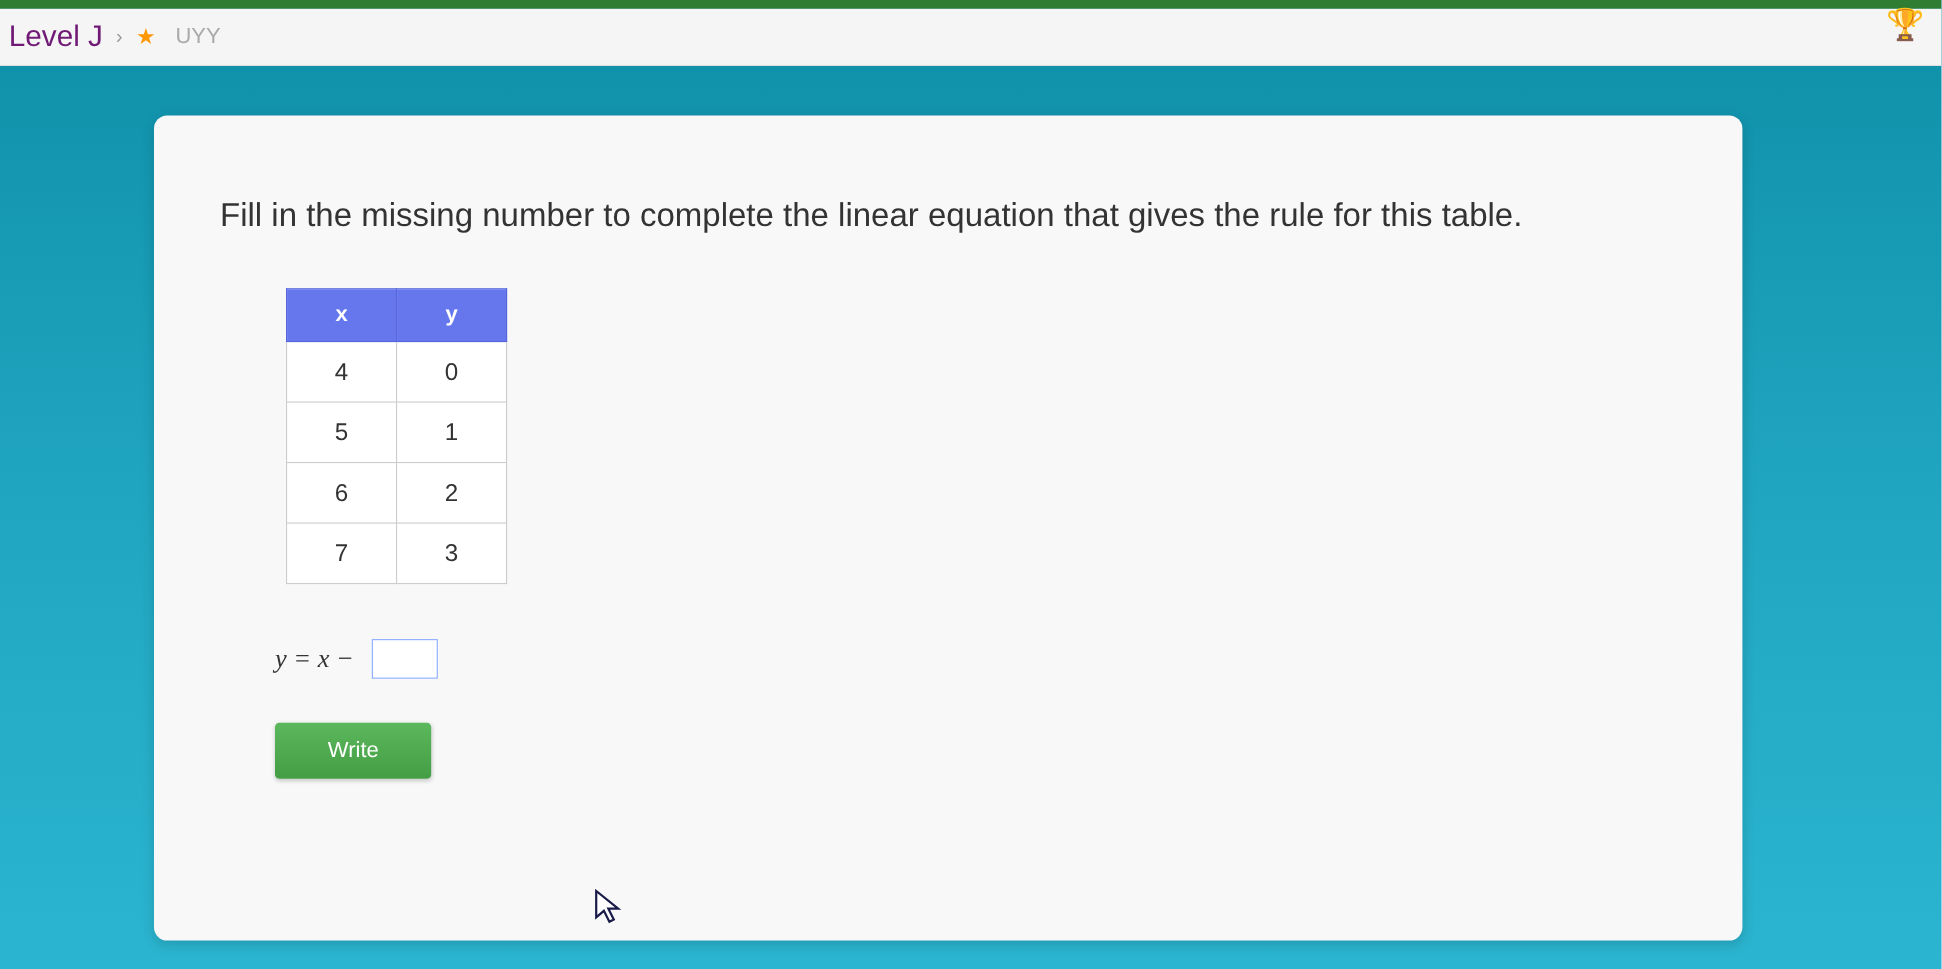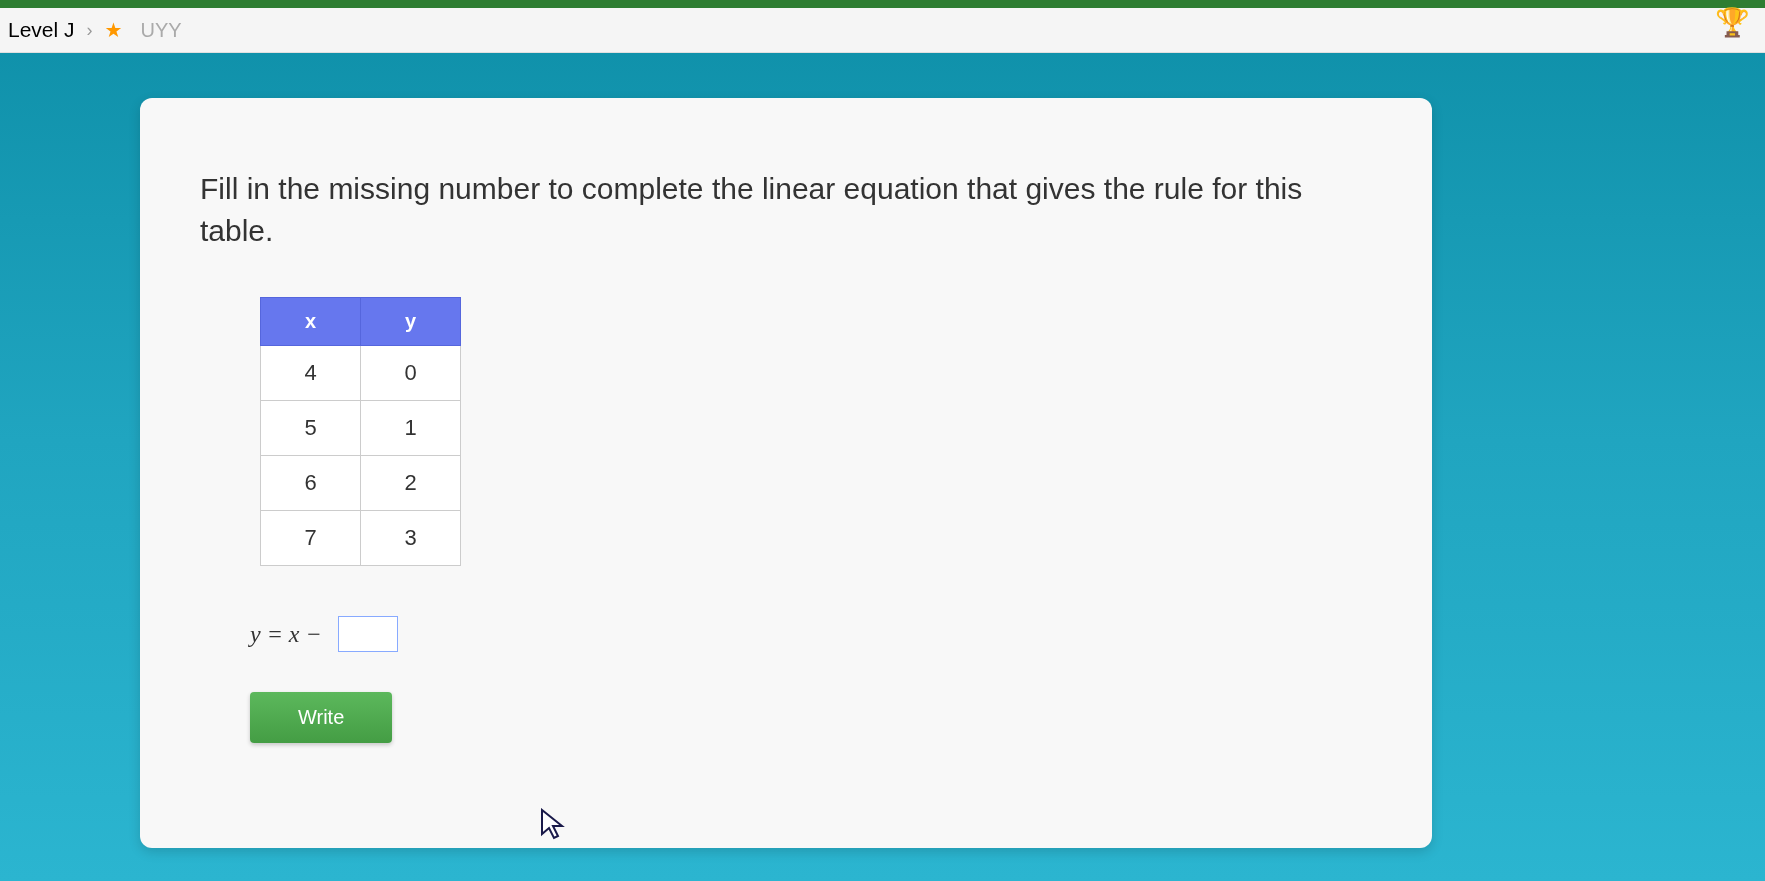--- a/index.html
+++ b/index.html
@@ -21,22 +21,22 @@
     .breadcrumb-bar {
       background: #f5f5f5;
       padding: 10px 8px;
       display: flex;
       align-items: center;
       gap: 12px;
       border-bottom: 1px solid #e0e0e0;
       position: relative;
     }
     .breadcrumb-level {
-      color: #000000;
-      font-size: 21px;
+      color: #701a75;
+      font-size: 27px;
     }
     .breadcrumb-chevron {
       color: #999;
       font-size: 18px;
     }
     .breadcrumb-star {
       color: #ff9800;
       font-size: 20px;
     }
     .breadcrumb-title {
@@ -52,21 +52,21 @@
       position: absolute;
       right: 15px;
       top: -2px;
       font-size: 28px;
     }
     .main-content {
       margin: 45px 0 0 140px;
       background: #f8f8f8;
       border-radius: 12px;
       padding: 70px 60px 17px 60px;
-      width: 1292px;
+      width: 1444px;
       min-height: 750px;
       box-shadow: 0 4px 12px rgba(0,0,0,0.15);
     }
     .question-text {
       color: #333;
       font-size: 30px;
       margin-bottom: 45px;
       line-height: 1.4;
     }
     .data-table {

